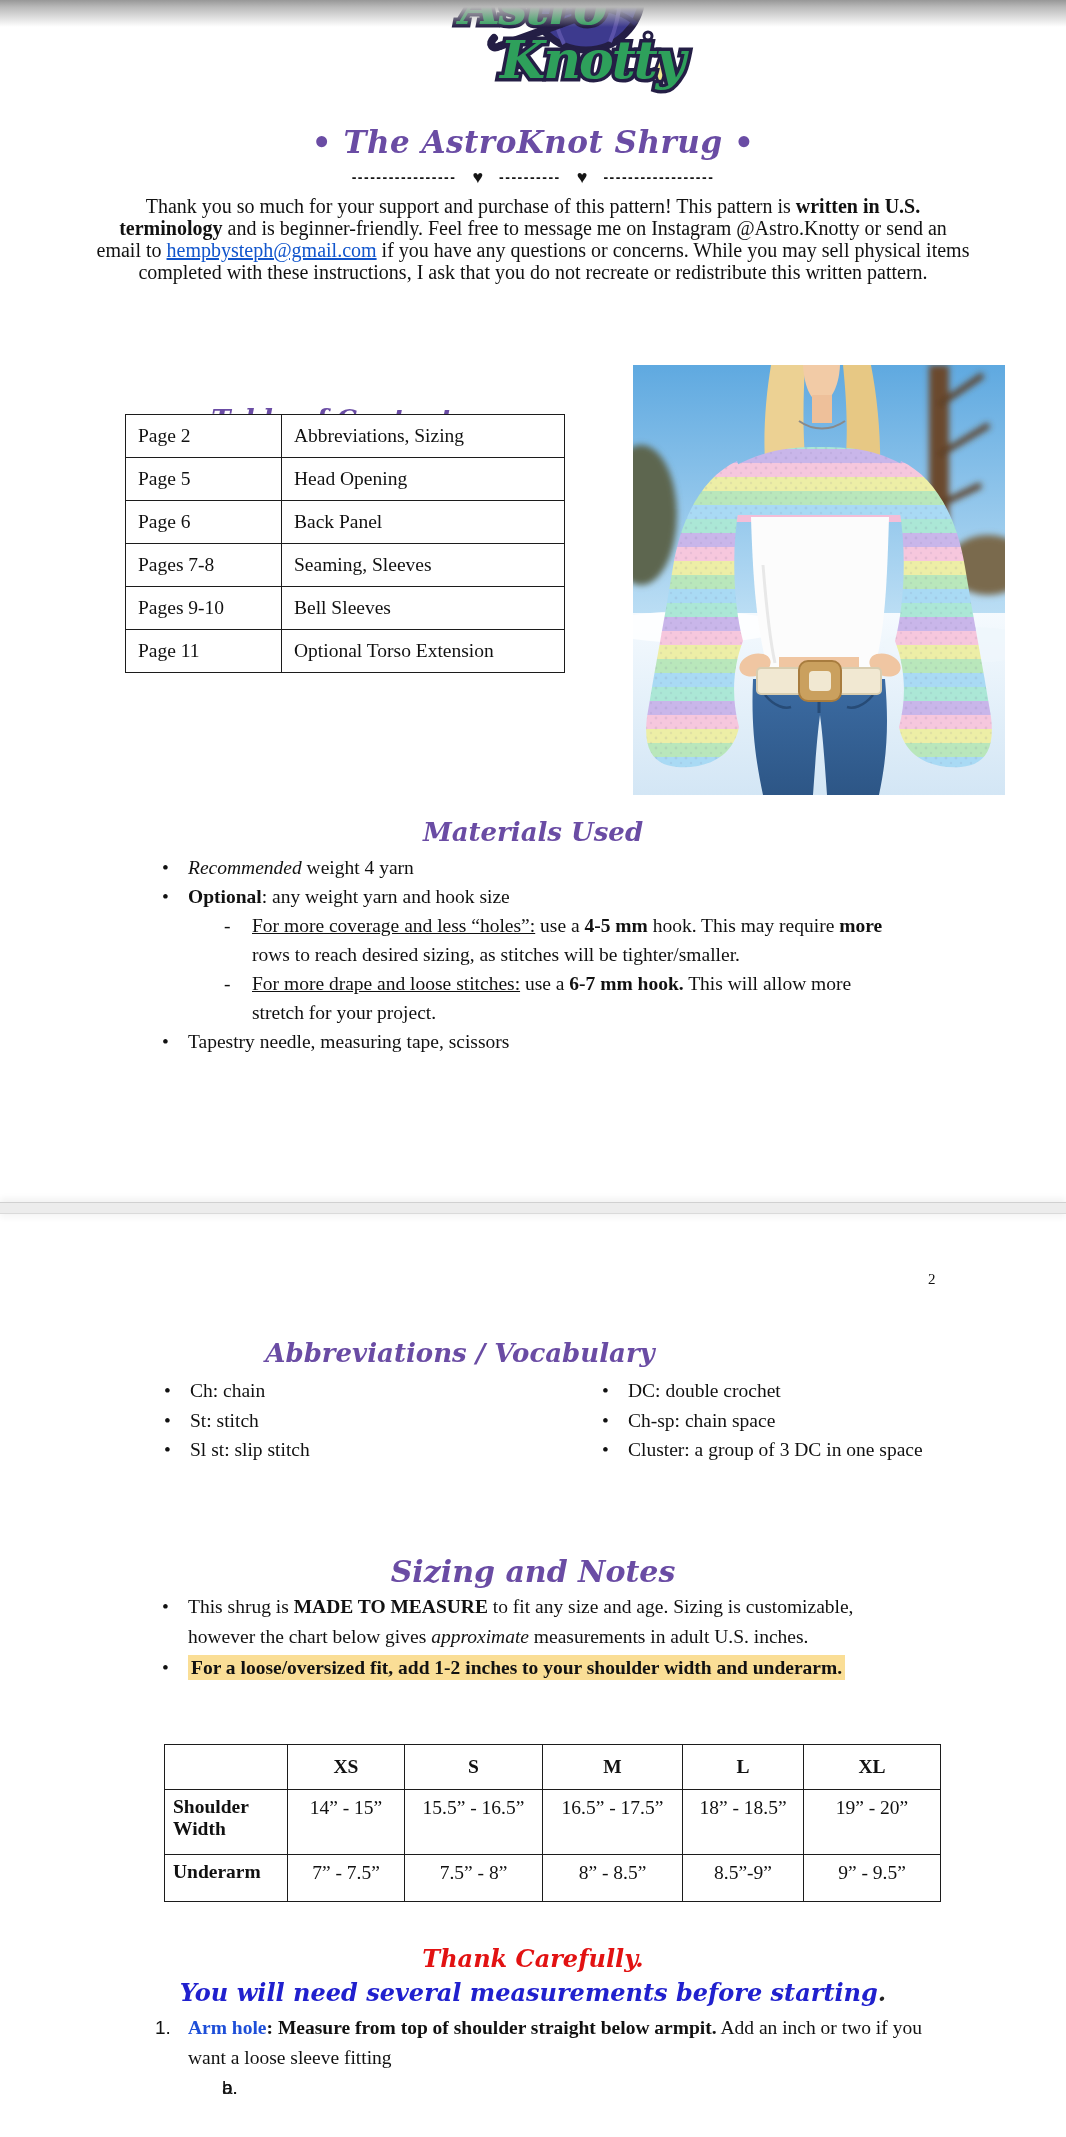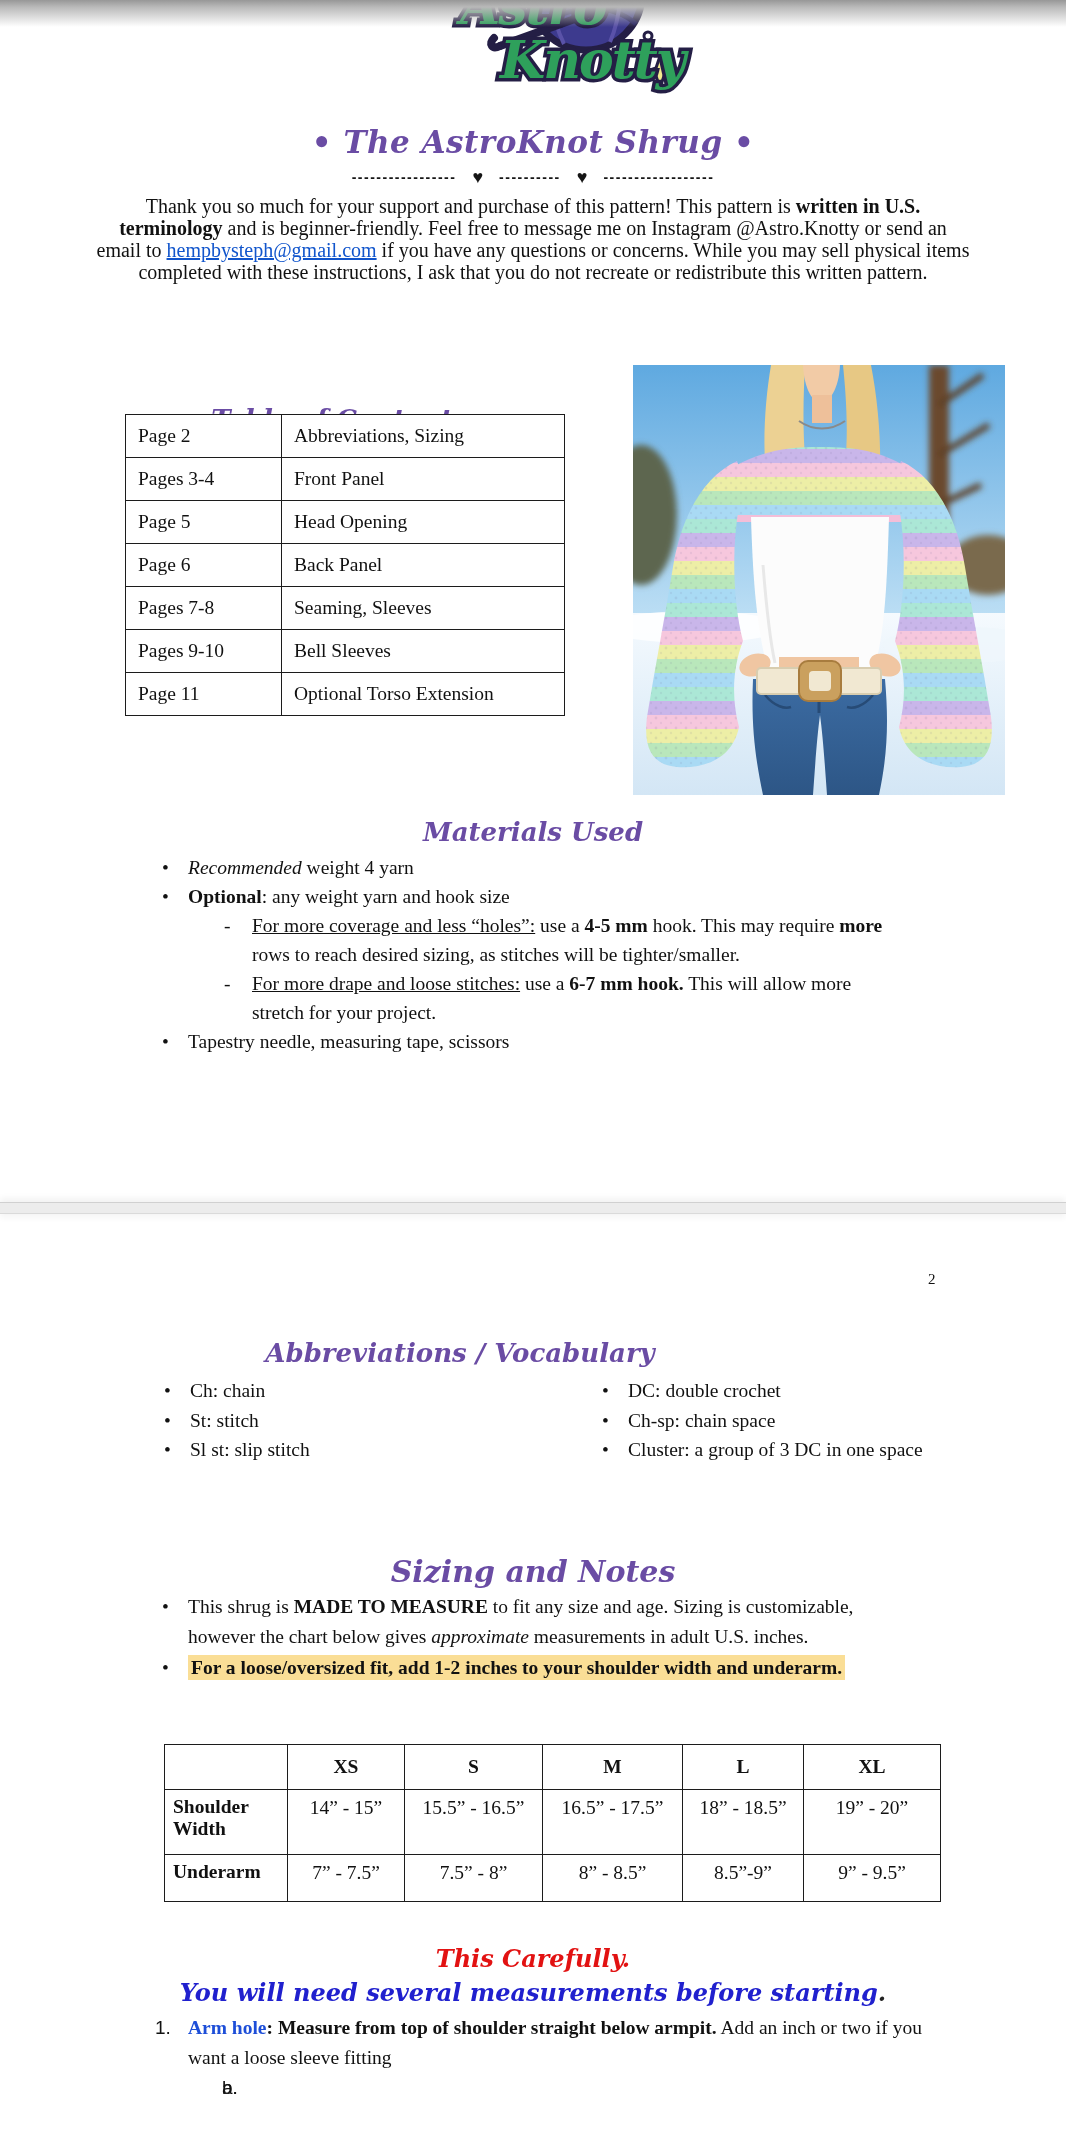--- a/index.html
+++ b/index.html
@@ -129,24 +129,20 @@
 
 <p class="abs intro center"><span>Thank you so much for your support and purchase of this pattern! This pattern is </span><span class="seg-b">written in U.S. terminology</span><span> and is beginner-friendly. Feel free to message me on Instagram @Astro.Knotty or send an email to </span><a class="seg-link">hempbysteph@gmail.com</a><span> if you have any questions or concerns. While you may sell physical items completed with these instructions, I ask that you do not recreate or redistribute this written pattern.</span></p>
 
 <div class="abs toc-heading script purple center">Table of Contents:</div>
 
 <table class="abs toc-table">
   <tbody>
     <tr>
       <td class="toc-col-page">Page 2</td>
       <td class="toc-col-section">Abbreviations, Sizing</td>
-      </tr>
-    <tr>
-      <td>Pages 3-4</td>
-      <td>Front Panel</td>
       </tr>
     <tr>
       <td>Page 5</td>
       <td>Head Opening</td>
       </tr>
     <tr>
       <td>Page 6</td>
       <td>Back Panel</td>
       </tr>
     <tr>
@@ -348,21 +344,21 @@
       <th class="row-label">Underarm</th>
       <td>7” - 7.5”</td>
       <td>7.5” - 8”</td>
       <td>8” - 8.5”</td>
       <td>8.5”-9”</td>
       <td>9” - 9.5”</td>
     </tr>
   </tbody>
 </table>
 
-<div class="abs read-heading script center">This Carefully.</div>
+<div class="abs read-heading script center">Thank Carefully.</div>
 <div class="abs read-sub script center"><span>You will need several measurements before starting</span><span class="seg-dark">.</span></div>
 
 <div class="abs instr-list">
   <div class="instr-item">
     <span class="marker">1.</span>
     <span><span class="seg-blue seg-b">Arm hole</span><span class="seg-b">: Measure from top of shoulder straight below armpit.</span><span> Add an inch or two if you want a loose sleeve fitting</span></span>
   </div>
   <div class="instr-item sub-instr">
     <span class="marker">a.</span>
   </div>

